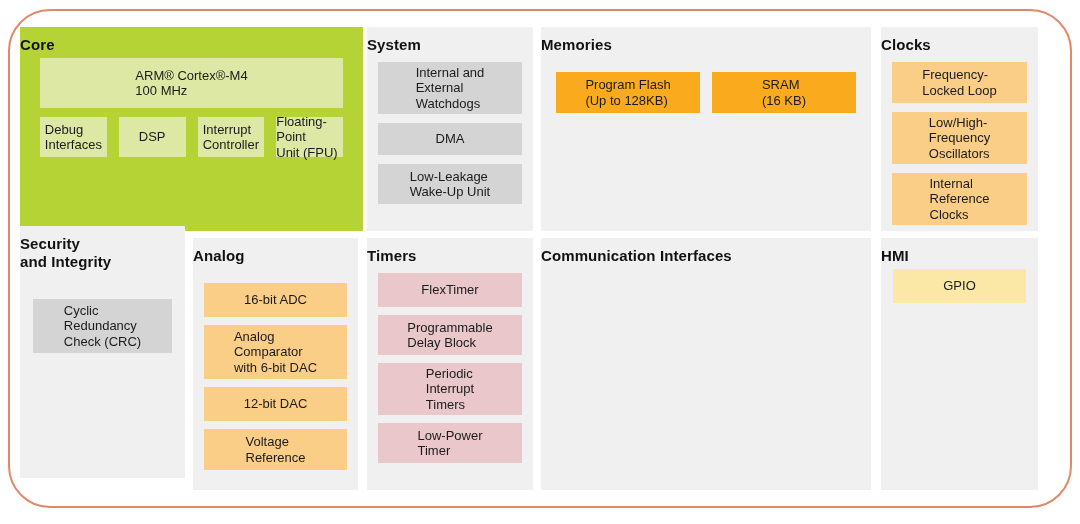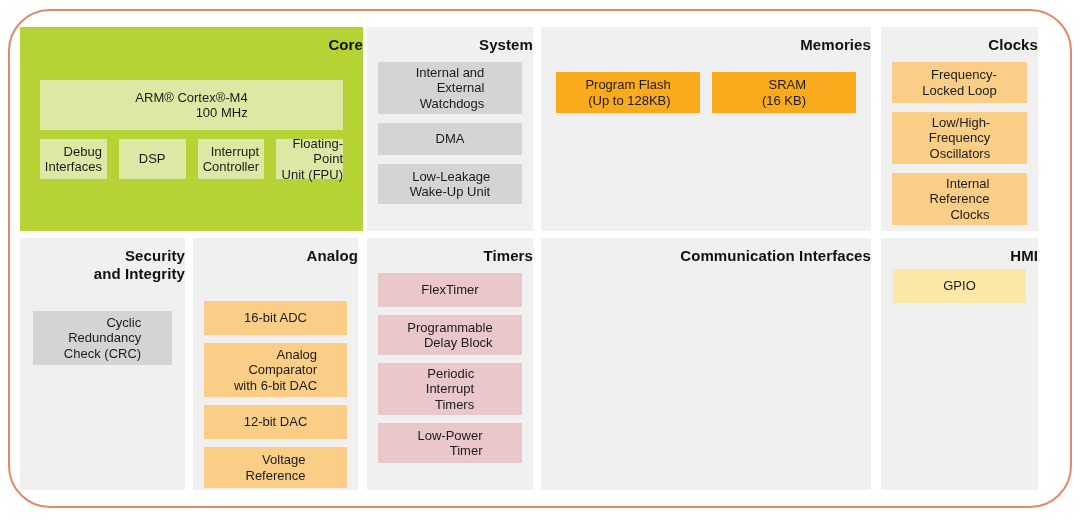--- a/index.html
+++ b/index.html
@@ -1,40 +1,40 @@
 <!DOCTYPE html>
 <html><head>
 <meta charset="utf-8">
 <style>
   *{box-sizing:border-box;margin:0;padding:0}
   html,body{background:#fff}
   body{width:1080px;height:524px;font-family:"Liberation Sans",sans-serif;color:#1c1c1c}
   .canvas{position:relative;width:1080px;height:524px;background:#fff;overflow:hidden}
   .frame{position:absolute;left:8px;top:9px;width:1064px;height:499px;border:2px solid #E0886A;border-radius:42px}
-  .panel{position:absolute;background:#F0F0F1;text-align:right}
+  .panel{position:absolute;background:#F0F0F1;text-align:left}
   .ptitle{font-size:15px;font-weight:bold;padding-top:9px;line-height:18px;white-space:pre-line;color:#111;letter-spacing:.1px}
   .pbody{display:flex;flex-direction:column;margin-top:8px;padding:0 11px;gap:9px}
   .block{display:flex;align-items:center;justify-content:center;font-size:13px;line-height:15.5px;white-space:pre-line;color:#1b1b1b}
   
   .p-core{left:20px;top:27px;width:343px;height:204px;background:#B5D334}
   .p-system{left:367px;top:27px;width:166px;height:204px}
   .p-memories{left:541px;top:27px;width:330px;height:204px}
   .p-clocks{left:881px;top:27px;width:157px;height:204px}
-  .p-security{left:20px;top:238px;width:165px;height:252px}
+  .p-security{left:20px;top:226px;width:165px;height:252px}
   .p-analog{left:193px;top:238px;width:165px;height:252px}
   .p-timers{left:367px;top:238px;width:166px;height:252px}
   .p-comm{left:541px;top:238px;width:330px;height:252px}
   .p-hmi{left:881px;top:238px;width:157px;height:252px}
   
-  .p-core .pbody{margin-top:26px;padding:0 20px}
+  .p-core .pbody{margin-top:4px;padding:0 20px}
   .p-memories .pbody{flex-direction:row;padding:10px 15px;gap:12px}
   .p-memories .block{flex:1}
   .p-clocks .pbody{}
   .p-security .pbody{margin-top:28px;padding:0 13px}
-  .p-analog .pbody{margin-top:36px;gap:8px}
+  .p-analog .pbody{margin-top:18px;gap:8px}
   .p-timers .pbody{gap:8px}
   .p-comm .pbody{margin-top:18px;padding:0 15px}
   .p-hmi .pbody{margin-top:4px;padding:0 12px}
   .grid2{display:grid;grid-template-columns:1fr 1fr 1fr 1fr;gap:20px 12px}
   
   .p-core .block{background:#DCE8A4}
   .p-system .block,.p-security .block{background:#D4D4D5}
   .p-memories .block{background:#FAAB1D}
   .p-clocks .block,.p-analog .block{background:#FACE87}
   .p-timers .block{background:#E9C7CB}

